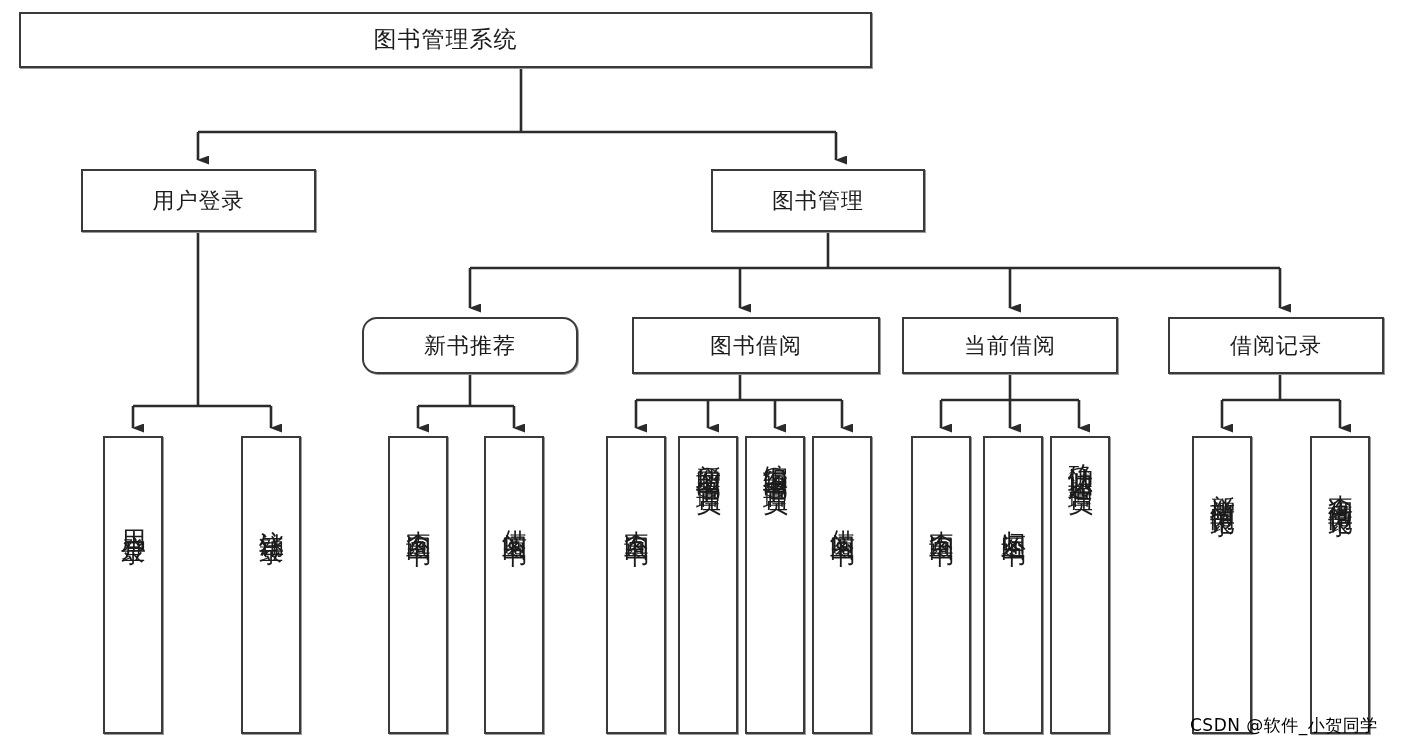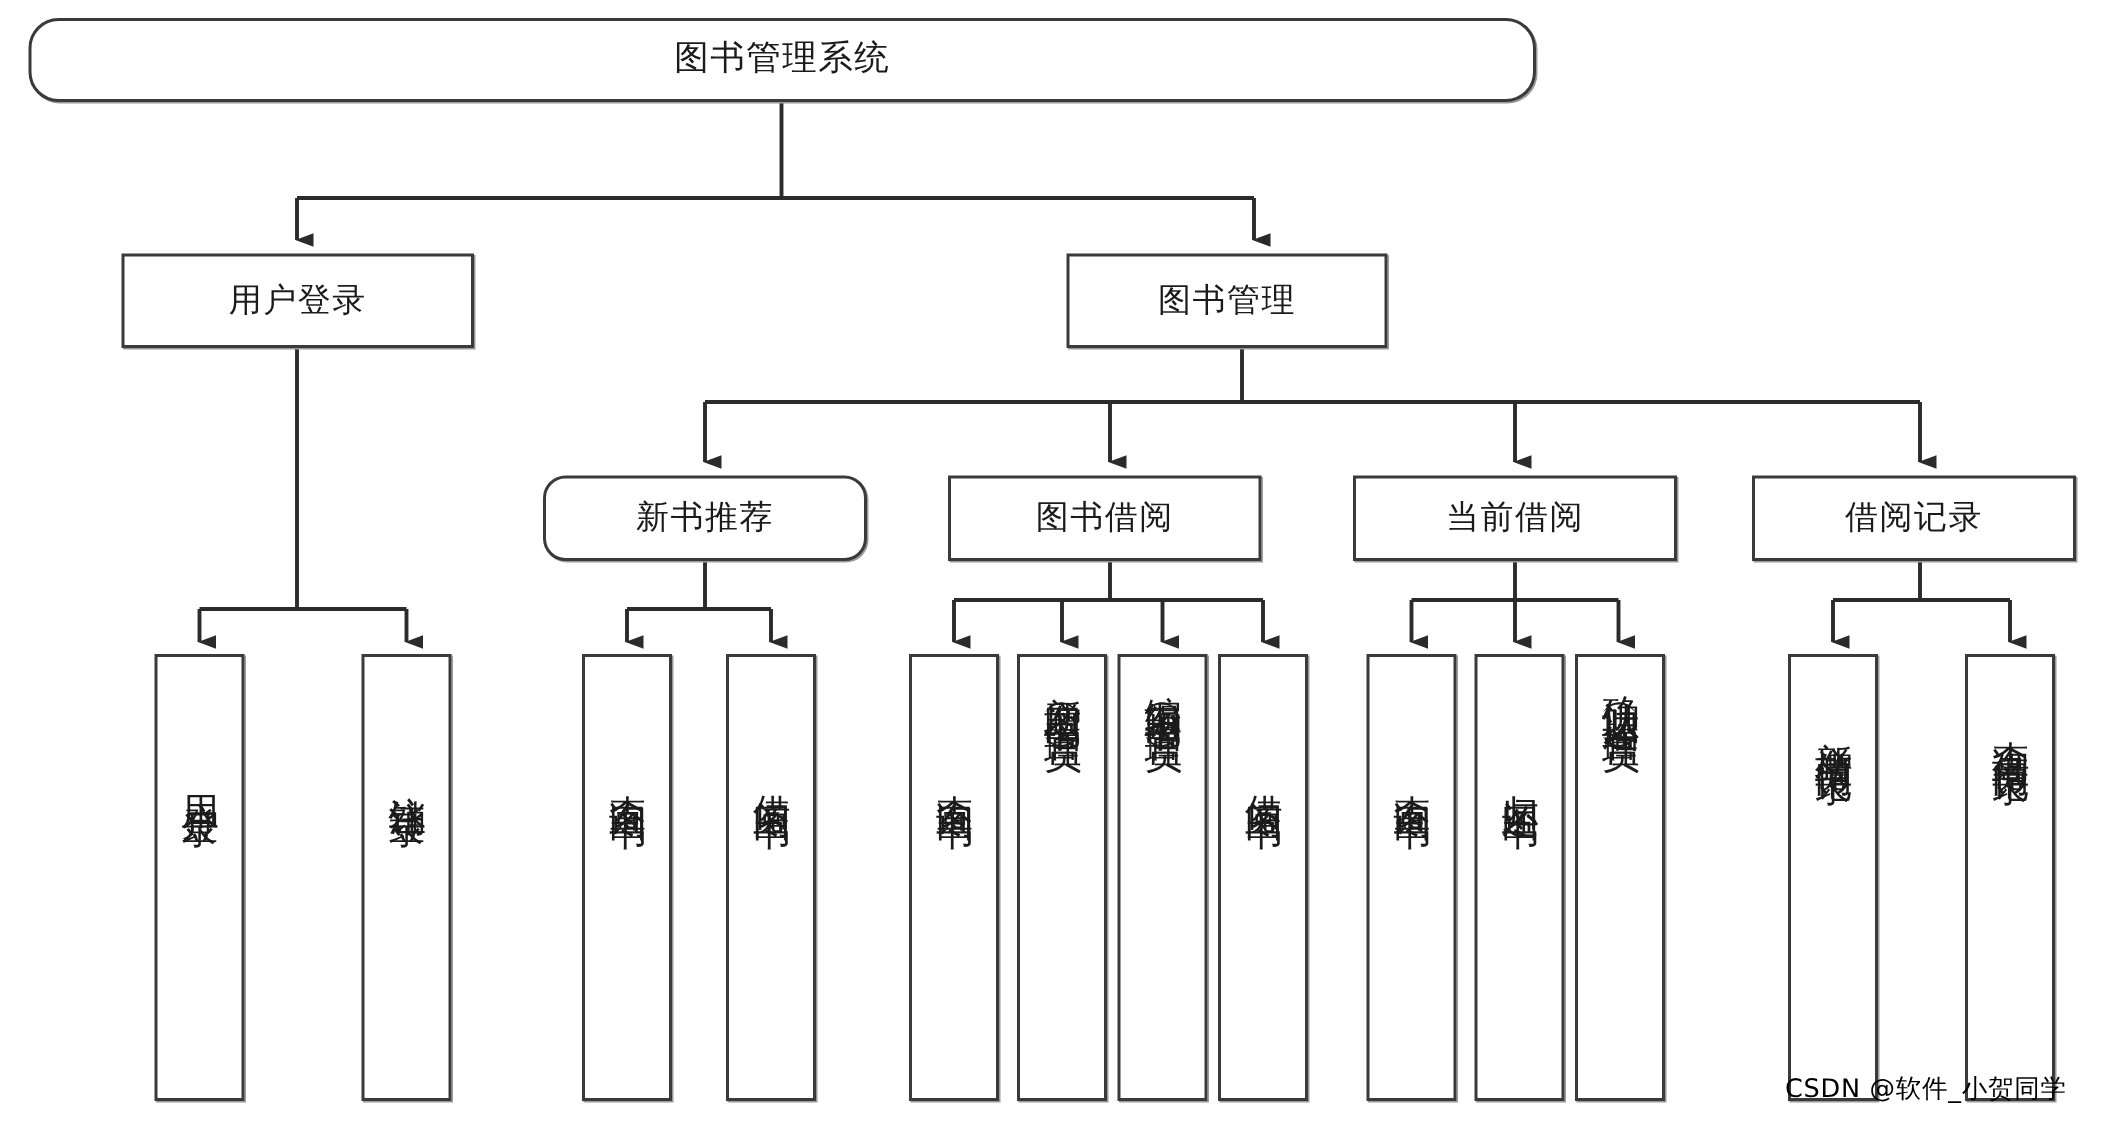--- a/index.html
+++ b/index.html
@@ -113,35 +113,35 @@
       <path d="M1010,400 L1010,428" marker-end="url(#arr)"></path>
       <path d="M1079,400 L1079,428" marker-end="url(#arr)"></path>
 
       <path d="M1280,374 L1280,400"></path>
       <path d="M1222,400 L1340,400"></path>
       <path d="M1222,400 L1222,428" marker-end="url(#arr)"></path>
       <path d="M1340,400 L1340,428" marker-end="url(#arr)"></path>
     </g>
   </svg>
 
-  <div class="node h-node root" style="left:19px;top:12px;width:1005px;height:56px;border-radius:20px;">
+  <div class="node h-node root" style="left:19px;top:12px;width:853px;height:56px;">
     <span class="lbl">图书管理系统</span>
   </div>
 
   <div class="node h-node" style="left:81px;top:169px;width:235px;height:63px;">
     <span class="lbl">用户登录</span>
   </div>
   <div class="node h-node" style="left:711px;top:169px;width:214px;height:63px;">
     <span class="lbl">图书管理</span>
   </div>
 
   <div class="node h-node" style="left:362px;top:317px;width:216px;height:57px;border-radius:15px;">
     <span class="lbl">新书推荐</span>
   </div>
-  <div class="node h-node" style="left:632px;top:317px;width:209px;height:57px;">
+  <div class="node h-node" style="left:632px;top:317px;width:248px;height:57px;">
     <span class="lbl">图书借阅</span>
   </div>
   <div class="node h-node" style="left:902px;top:317px;width:216px;height:57px;">
     <span class="lbl">当前借阅</span>
   </div>
   <div class="node h-node" style="left:1168px;top:317px;width:216px;height:57px;">
     <span class="lbl">借阅记录</span>
   </div>
 
   <div class="node v-node" style="left:103px;top:436px;width:60px;height:298px;padding-top:72px;">

